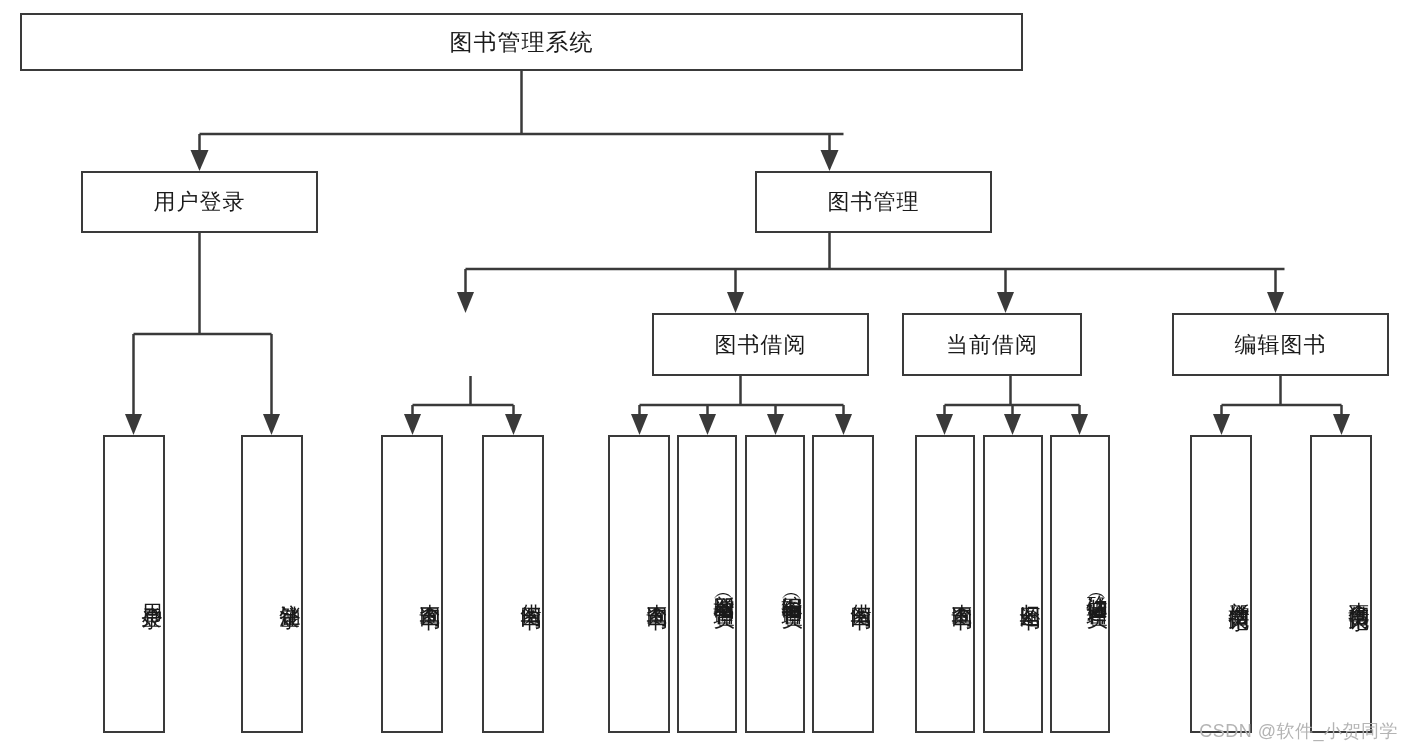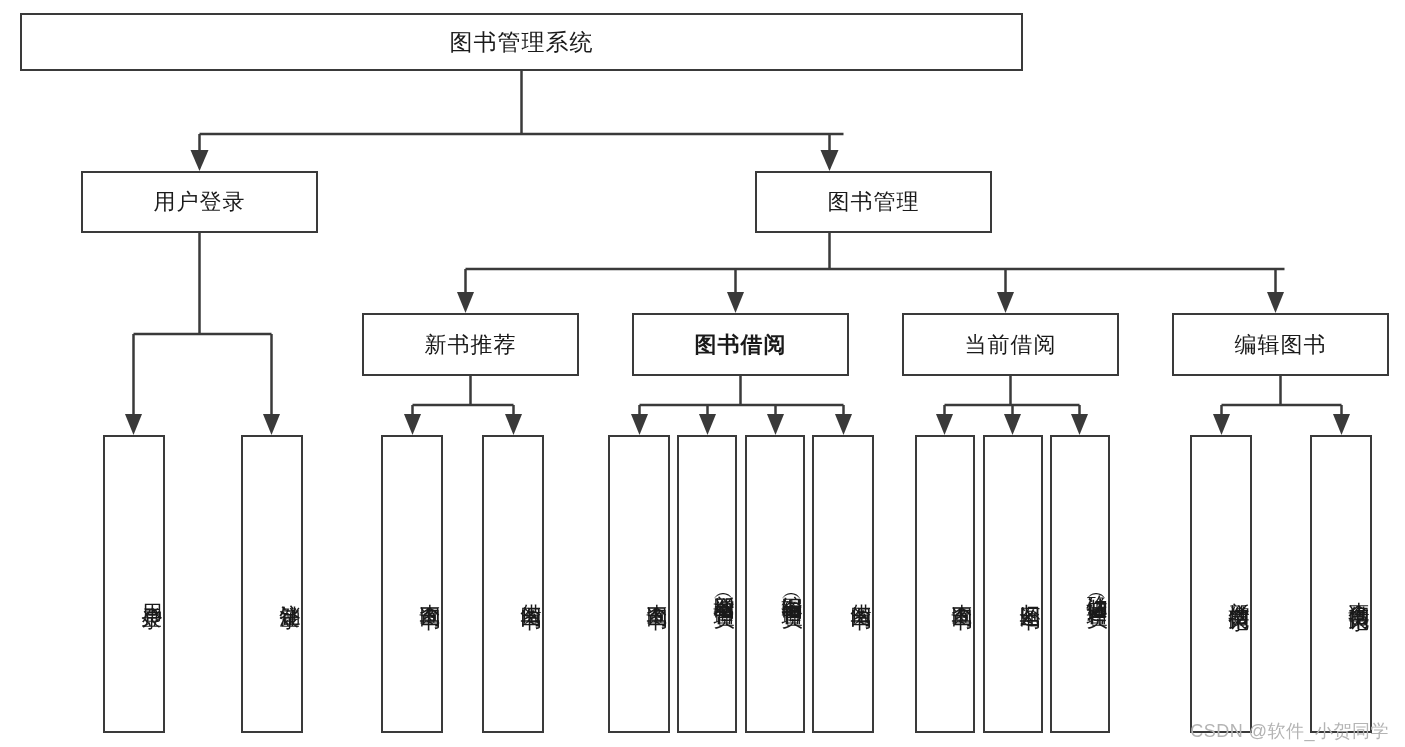--- a/index.html
+++ b/index.html
@@ -61,21 +61,21 @@
   .wire {
     stroke: #3a3a3a;
     stroke-width: 2.5;
     fill: none;
   }
   .arrowhead {
     fill: #3a3a3a;
   }
   .watermark {
     position: absolute;
-    right: 16px;
+    right: 7px;
     bottom: 4px;
     font-size: 18px;
     color: #b4b4b4;
     white-space: nowrap;
     letter-spacing: 0.5px;
   }
 </style>
 </head>
 <body>
 
@@ -148,27 +148,24 @@
     <span>图书管理系统</span>
   </div>
 
   <div class="node horiz" style="left:81px; top:171px; width:237px; height:62px;">
     <span>用户登录</span>
   </div>
   <div class="node horiz" style="left:711px; top:171px; width:237px; height:62px;margin-left:44px;">
     <span>图书管理</span>
   </div>
 
-  <div class="node horiz" style="left:362px; top:313px; width:217px; height:63px;">
-    <span>新书推荐</span>
-  </div>
-  <div class="node horiz" style="left:632px; top:313px; width:217px; height:63px;font-weight:bold;">
+  <div class="node horiz" style="left:652px; top:313px; width:217px; height:63px;">
     <span>图书借阅</span>
   </div>
-  <div class="node horiz" style="left:902px; top:313px; width:217px; height:63px;">
+  <div class="node horiz" style="left:902px; top:313px; width:180px; height:63px;">
     <span>当前借阅</span>
   </div>
   <div class="node horiz" style="left:1172px; top:313px; width:217px; height:63px;">
     <span>编辑图书</span>
   </div>
 
   <div class="node vert" style="left:103px; top:435px; width:62px; height:298px;">
     <span>用户登录</span>
   </div>
   <div class="node vert" style="left:241px; top:435px; width:62px; height:298px;">

